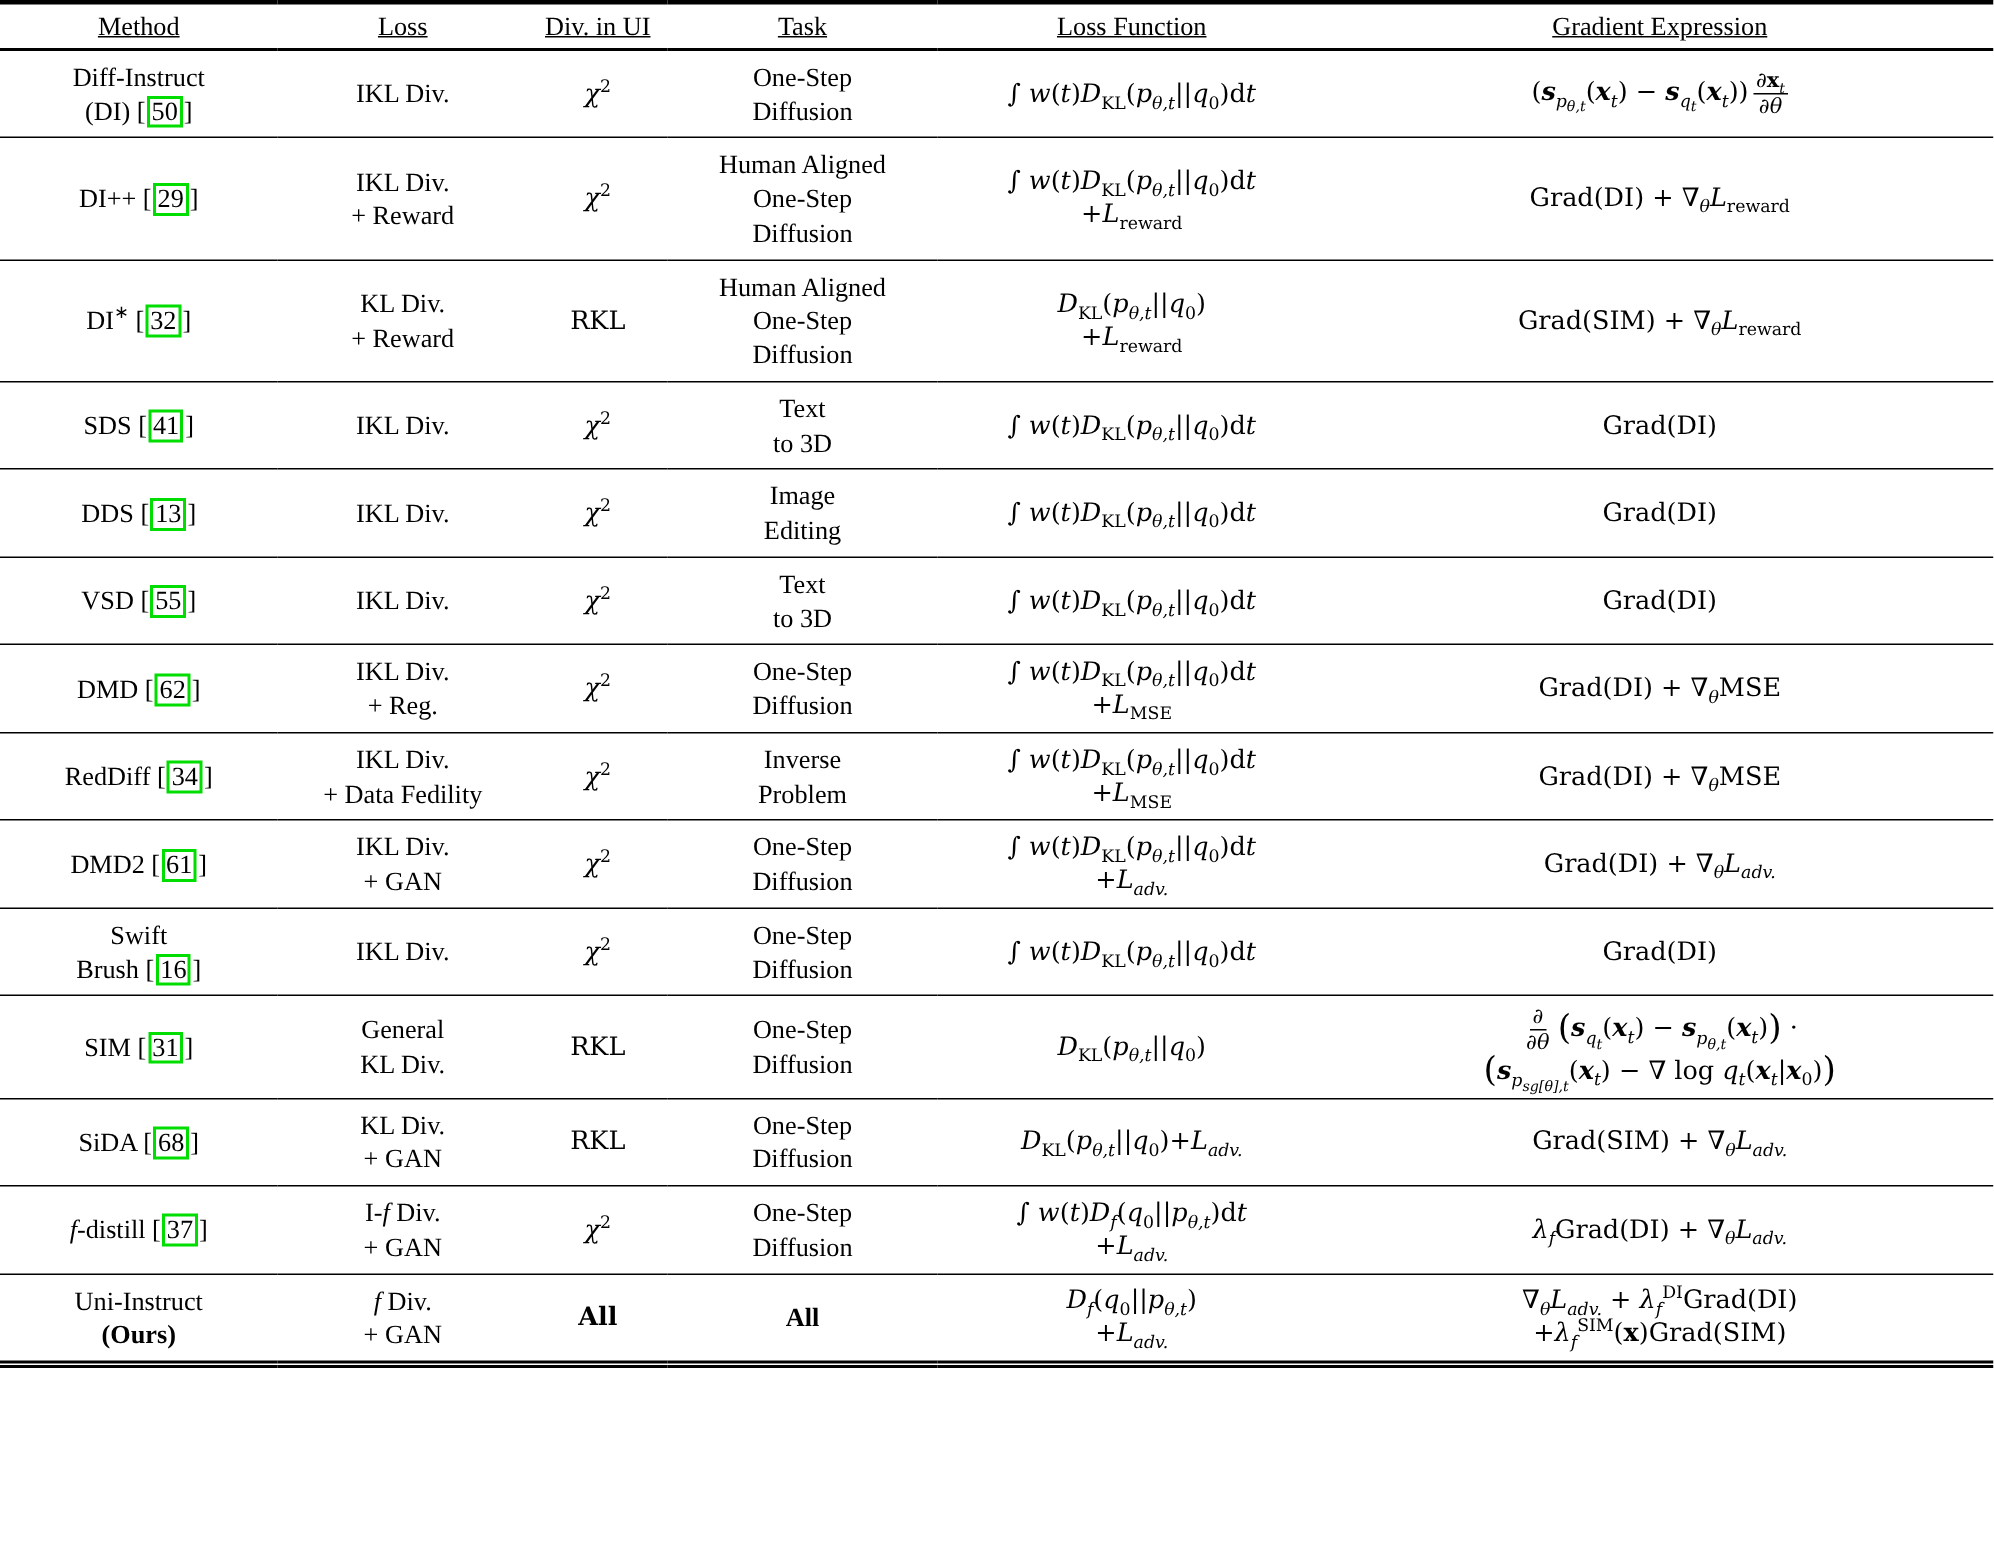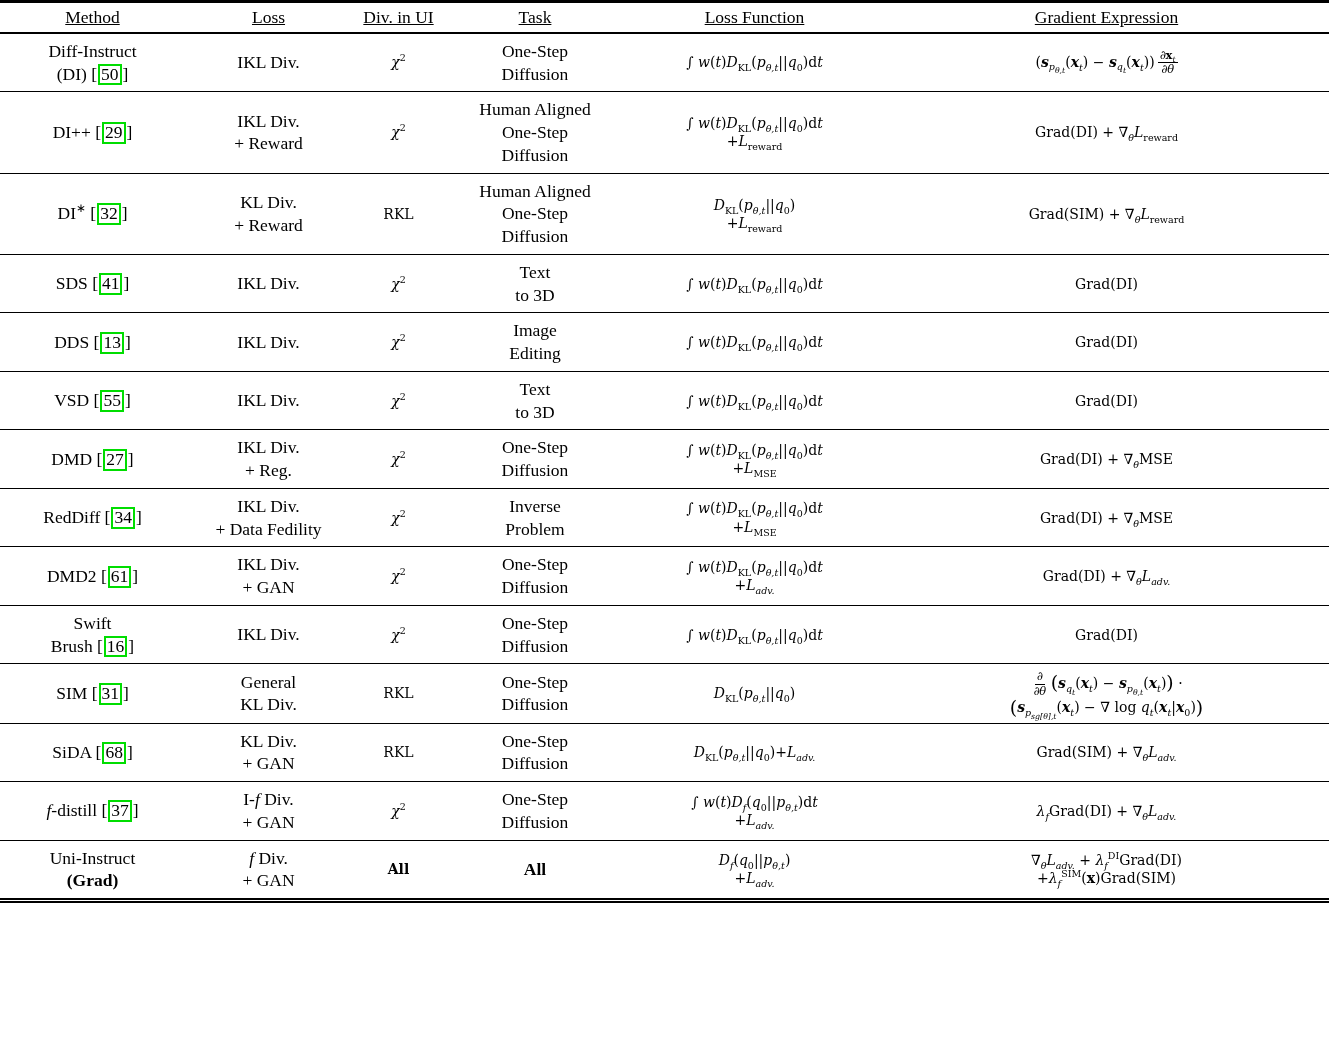--- a/index.html
+++ b/index.html
@@ -29,21 +29,21 @@
   }
   .paper-table tbody tr:first-child td{border-top:none;}
   .col-method{width:185px;}
   .col-loss{width:167px;}
   .col-div{width:93px;}
   .col-task{width:180px;}
   .col-loss_function{width:259px;}
   .col-gradient{width:445px;}
   td.col-div, td.col-loss_function, td.col-gradient{
     font-family:"DejaVu Serif",serif;
-    font-size:14px;
+    font-size:17px;
   }
   .cite{
     display:inline-block;
     border:2px solid #00dd00;
     line-height:1.02;
     padding:0 1px;
     margin:0 1px;
     cursor:pointer;
   }
   sub,sup{font-size:0.68em;line-height:0;}
@@ -132,21 +132,21 @@
       </tr>
       <tr>
         <td class="col-method">VSD [<span class="cite">55</span>]</td>
         <td class="col-loss">IKL Div.</td>
         <td class="col-div"><i>χ</i><sup>2</sup></td>
         <td class="col-task">Text<br>to 3D</td>
         <td class="col-loss_function">∫ <i>w</i>(<i>t</i>)<span class="dcal">D</span><sub>KL</sub>(<i>p</i><sub><i>θ,t</i></sub>||<i>q</i><sub>0</sub>)d<i>t</i></td>
         <td class="col-gradient">Grad(DI)</td>
       </tr>
       <tr>
-        <td class="col-method">DMD [<span class="cite">27</span>]</td>
+        <td class="col-method">DMD [<span class="cite">62</span>]</td>
         <td class="col-loss">IKL Div.<br>+ Reg.</td>
         <td class="col-div"><i>χ</i><sup>2</sup></td>
         <td class="col-task">One-Step<br>Diffusion</td>
         <td class="col-loss_function">∫ <i>w</i>(<i>t</i>)<span class="dcal">D</span><sub>KL</sub>(<i>p</i><sub><i>θ,t</i></sub>||<i>q</i><sub>0</sub>)d<i>t</i><br>+<span class="lcal">L</span><sub>MSE</sub></td>
         <td class="col-gradient">Grad(DI) + ∇<sub><i>θ</i></sub>MSE</td>
       </tr>
       <tr>
         <td class="col-method">RedDiff [<span class="cite">34</span>]</td>
         <td class="col-loss">IKL Div.<br>+ Data Fedility</td>
         <td class="col-div"><i>χ</i><sup>2</sup></td>
@@ -194,21 +194,21 @@
       </tr>
       <tr>
         <td class="col-method"><i>f</i>-distill [<span class="cite">37</span>]</td>
         <td class="col-loss">I-<i>f</i> Div.<br>+ GAN</td>
         <td class="col-div"><i>χ</i><sup>2</sup></td>
         <td class="col-task">One-Step<br>Diffusion</td>
         <td class="col-loss_function">∫ <i>w</i>(<i>t</i>)<span class="dcal">D</span><sub><i>f</i></sub>(<i>q</i><sub>0</sub>||<i>p</i><sub><i>θ,t</i></sub>)d<i>t</i><br>+<span class="lcal">L</span><sub><i>adv.</i></sub></td>
         <td class="col-gradient"><i>λ</i><sub><i>f</i></sub>Grad(DI) + ∇<sub><i>θ</i></sub><span class="lcal">L</span><sub><i>adv.</i></sub></td>
       </tr>
       <tr>
-        <td class="col-method">Uni-Instruct<br><b>(Grad)</b></td>
+        <td class="col-method">Uni-Instruct<br><b>(Ours)</b></td>
         <td class="col-loss"><i>f</i> Div.<br>+ GAN</td>
         <td class="col-div"><b>All</b></td>
         <td class="col-task"><b>All</b></td>
         <td class="col-loss_function"><span class="dcal">D</span><sub><i>f</i></sub>(<i>q</i><sub>0</sub>||<i>p</i><sub><i>θ,t</i></sub>)<br>+<span class="lcal">L</span><sub><i>adv.</i></sub></td>
         <td class="col-gradient">∇<sub><i>θ</i></sub><span class="lcal">L</span><sub><i>adv.</i></sub> + <i>λ</i><sub><i>f</i></sub><sup>DI</sup>Grad(DI)<br>+<i>λ</i><sub><i>f</i></sub><sup>SIM</sup>(<b>x</b>)Grad(SIM)</td>
       </tr>
     </tbody>
 </table>
 
 </body></html>

